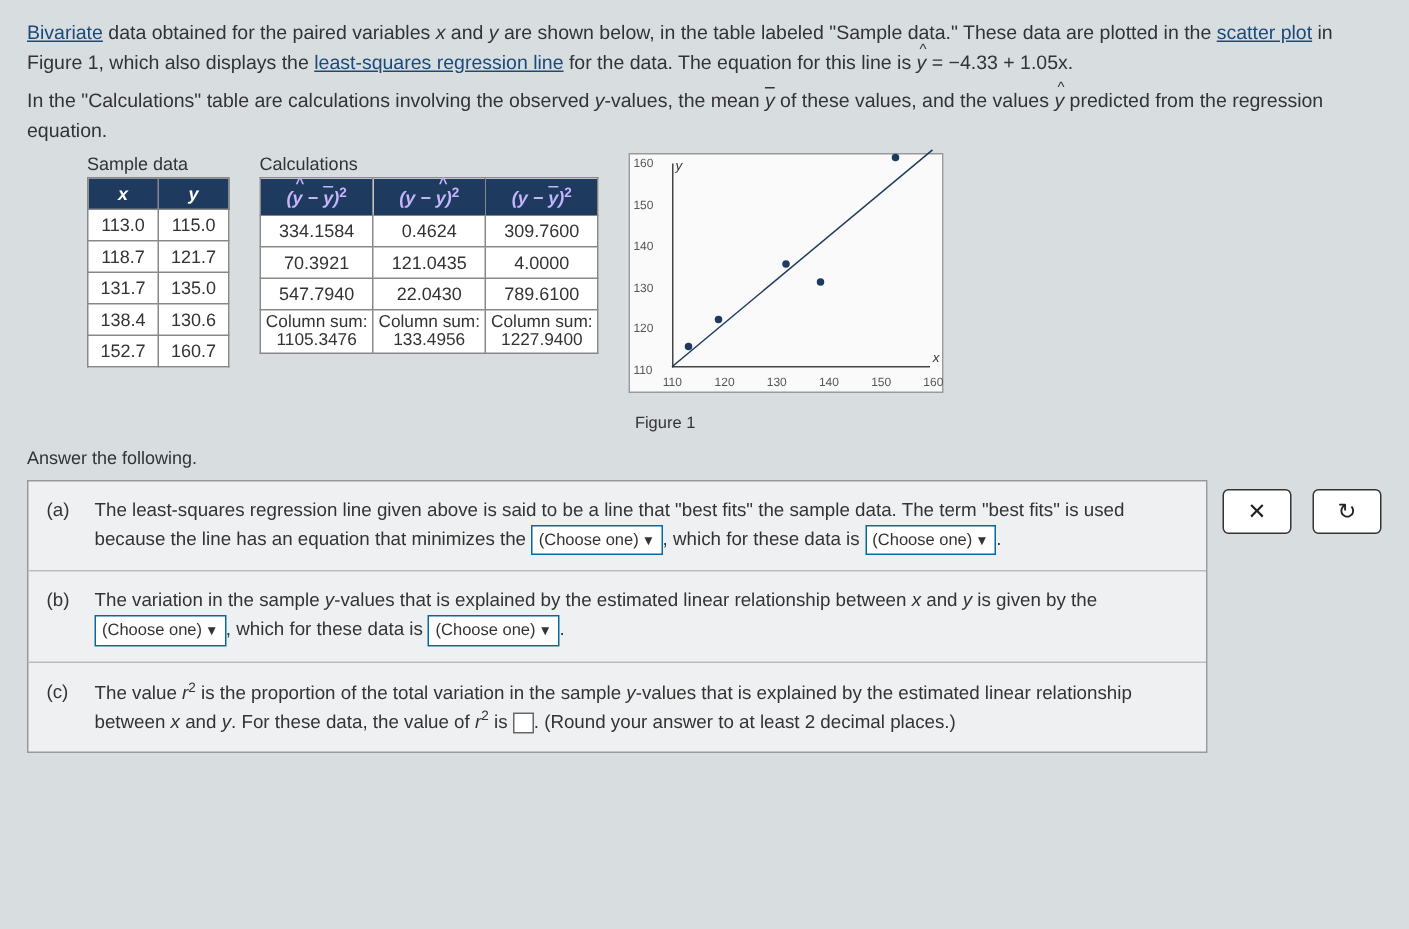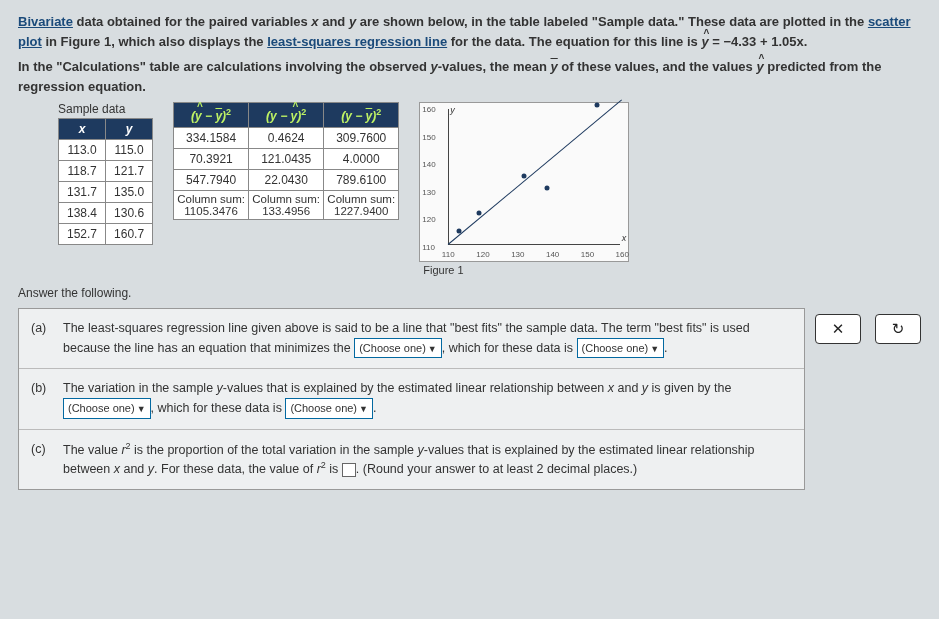--- a/index.html
+++ b/index.html
@@ -5,47 +5,47 @@
     * { box-sizing: border-box; margin: 0; padding: 0; }
     body {
       font-family: Arial, sans-serif;
       background: #d8dde0;
       font-size: 13px;
       color: #333;
       padding: 12px 18px;
       width: 939px;
     }
     .intro { margin-bottom: 6px; line-height: 1.5; }
-    .intro p { margin-bottom: 6px; font-weight: bold; }
+    .intro p { margin-bottom: 6px; }
     a.term { color: #1a4a7a; text-decoration: underline; }
     .ital { font-style: italic; }
     .hat { font-style: italic; position: relative; }
     .hat::before { content: "^"; position: absolute; top: -8px; left: 2px; font-size: 10px; font-style: normal; }
     .bar { font-style: italic; text-decoration: overline; }
 
     .tables-row { display: flex; align-items: flex-start; gap: 20px; margin-top: 6px; margin-left: 40px; }
     .tbl-title { font-size: 12px; margin-bottom: 2px; font-weight: normal; }
     table { border-collapse: collapse; background: #fff; }
     th, td { border: 1px solid #888; padding: 3px 8px; text-align: center; font-size: 12px; }
     .sample th { background: #1e3a5f; color: #fff; padding: 3px 16px; font-style: italic; }
-    .calc th { background: #1e3a5f; color: #bef264; padding: 4px 16px; font-style: italic; position: relative; white-space: nowrap; }
+    .calc th { background: #1e3a5f; color: #c4b5fd; padding: 4px 16px; font-style: italic; position: relative; white-space: nowrap; }
     .calc td { padding: 3px 12px; }
     .calc .sum-row td { padding: 2px 0; font-size: 11.5px; }
     .sup2 { font-size: 9px; vertical-align: super; font-style: normal; }
 
     .chart-wrap { display: flex; flex-direction: column; align-items: flex-start; }
     .chart { position: relative; width: 210px; height: 160px; border: 1px solid #999; background: #fafafa; }
     .axis { position: absolute; background: #444; }
     .axis.x { left: 28px; right: 8px; bottom: 16px; height: 1px; }
     .axis.y { left: 28px; top: 6px; bottom: 16px; width: 1px; }
     .tick-y { position: absolute; left: 2px; font-size: 8px; color: #555; transform: translateY(-50%); }
     .tick-x { position: absolute; bottom: 2px; font-size: 8px; color: #555; transform: translateX(-50%); }
     .pt { position: absolute; width: 5px; height: 5px; background: #1e3a5f; border-radius: 50%; transform: translate(-50%, 50%); }
     .reg-line { position: absolute; height: 1px; background: #1e3a5f; transform-origin: left center; }
-    .fig-label { font-size: 11px; margin-top: 2px; margin-left: 4px; }
+    .fig-label { font-size: 11px; margin-top: 14px; margin-left: 4px; }
     .xaxis-lbl { position: absolute; right: 2px; bottom: 18px; font-size: 9px; font-style: italic; }
     .yaxis-lbl { position: absolute; left: 30px; top: 2px; font-size: 9px; font-style: italic; }
 
     .answer-prompt { margin-top: 10px; font-size: 12px; }
 
     .questions { margin-top: 8px; display: flex; gap: 10px; align-items: flex-start; }
     .q-box { flex: 1; border: 1px solid #999; background: #eef0f1; }
     .q-row { border-bottom: 1px solid #bbb; padding: 10px 12px; display: flex; gap: 10px; font-size: 12.5px; line-height: 1.5; }
     .q-row:last-child { border-bottom: none; }
     .q-label { width: 22px; flex-shrink: 0; }
@@ -99,20 +99,21 @@
           </tr>
       <tr>
             <td>152.7</td>
             <td>160.7</td>
           </tr>
     </tbody>
       </table>
   </div>
 
   <div>
+    <div class="tbl-title">Calculations</div>
     <table class="calc">
       <tbody>
           <tr>
         <th>(<span class="hat" style="font-style:italic">y</span> − <span class="bar">y</span>)<span class="sup2">2</span></th>
         <th>(<span style="font-style:italic">y</span> − <span class="hat" style="font-style:italic">y</span>)<span class="sup2">2</span></th>
         <th>(<span style="font-style:italic">y</span> − <span class="bar">y</span>)<span class="sup2">2</span></th>
       </tr>
       <tr>
             <td>334.1584</td>
             <td>0.4624</td>

